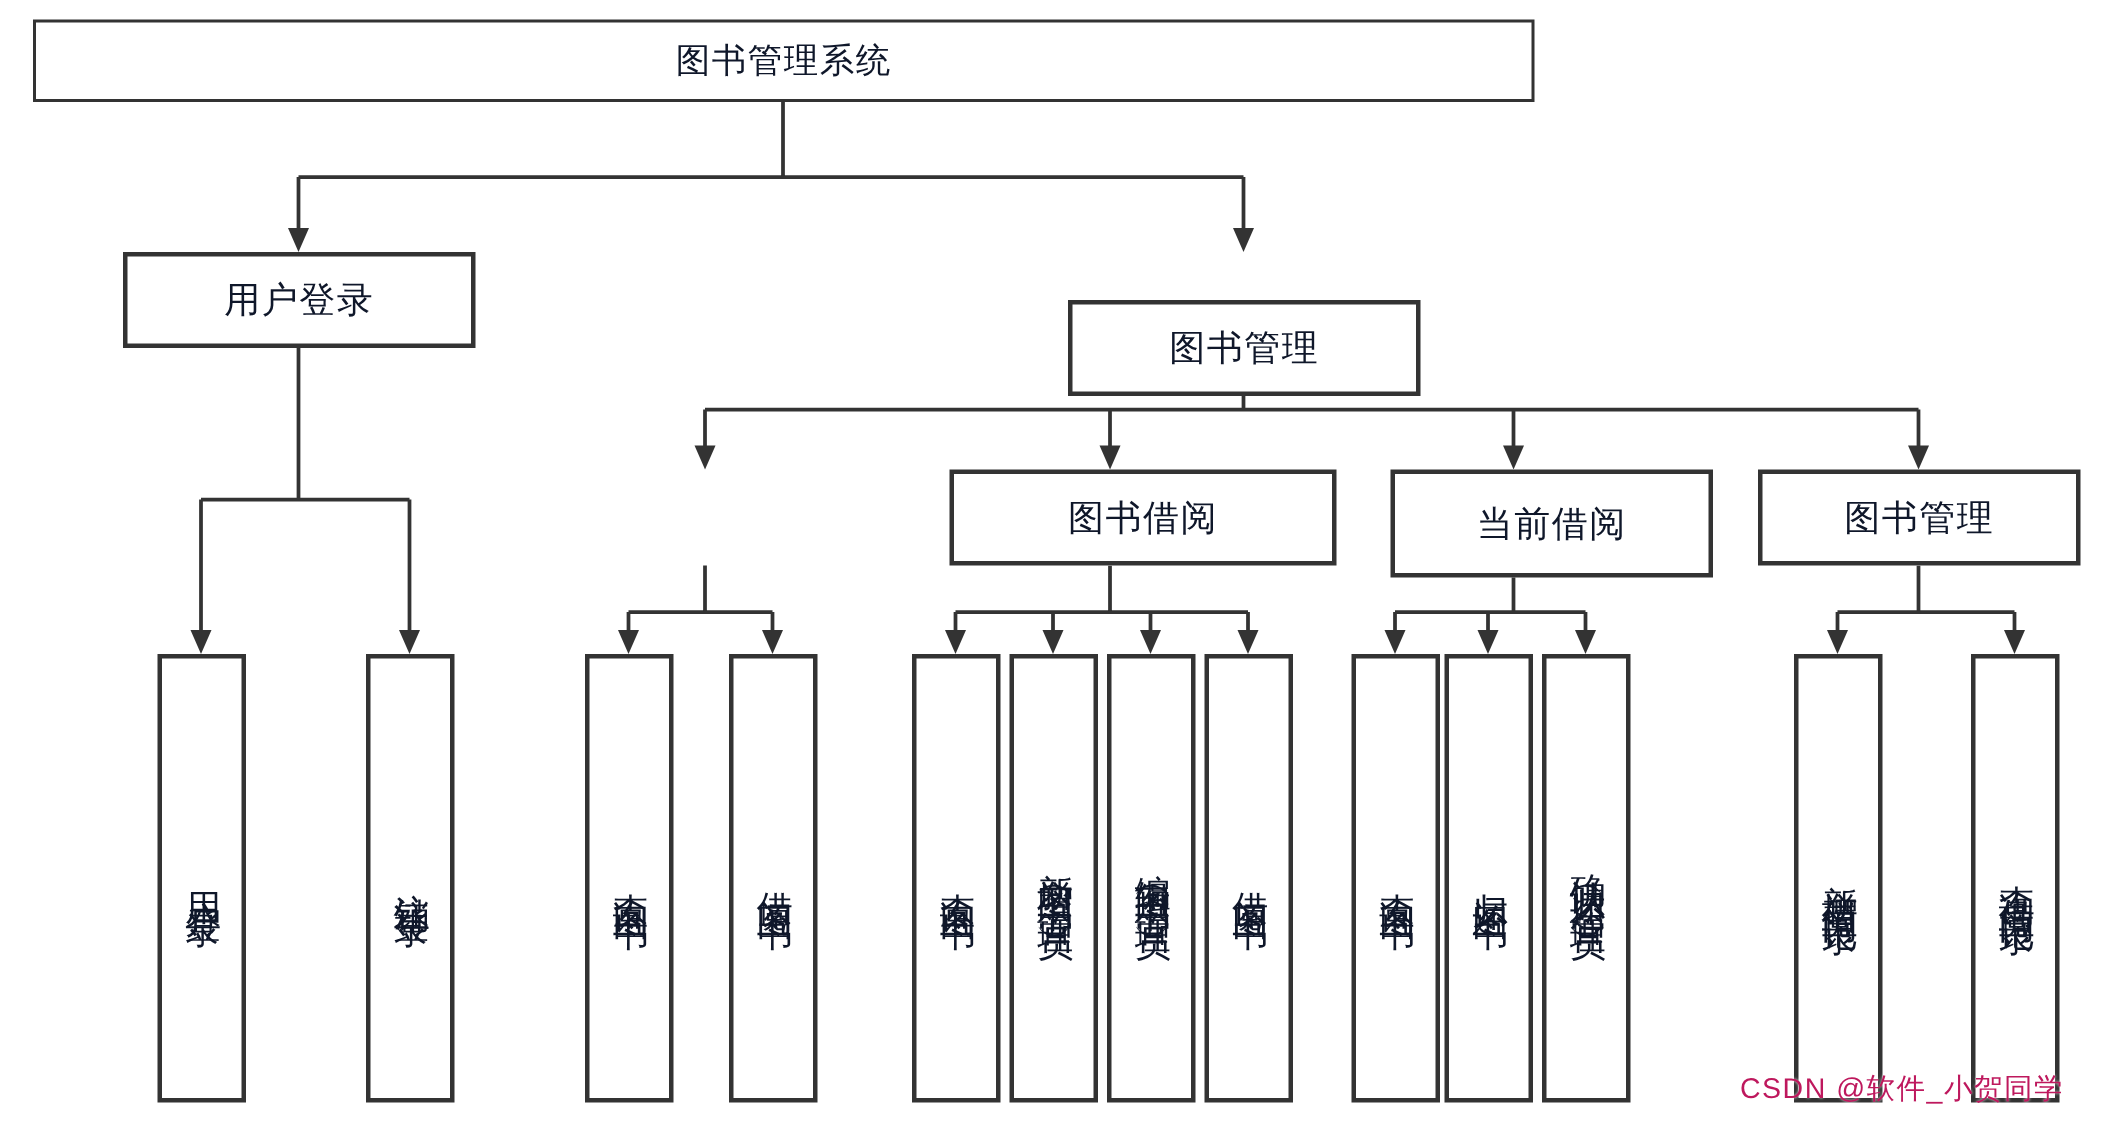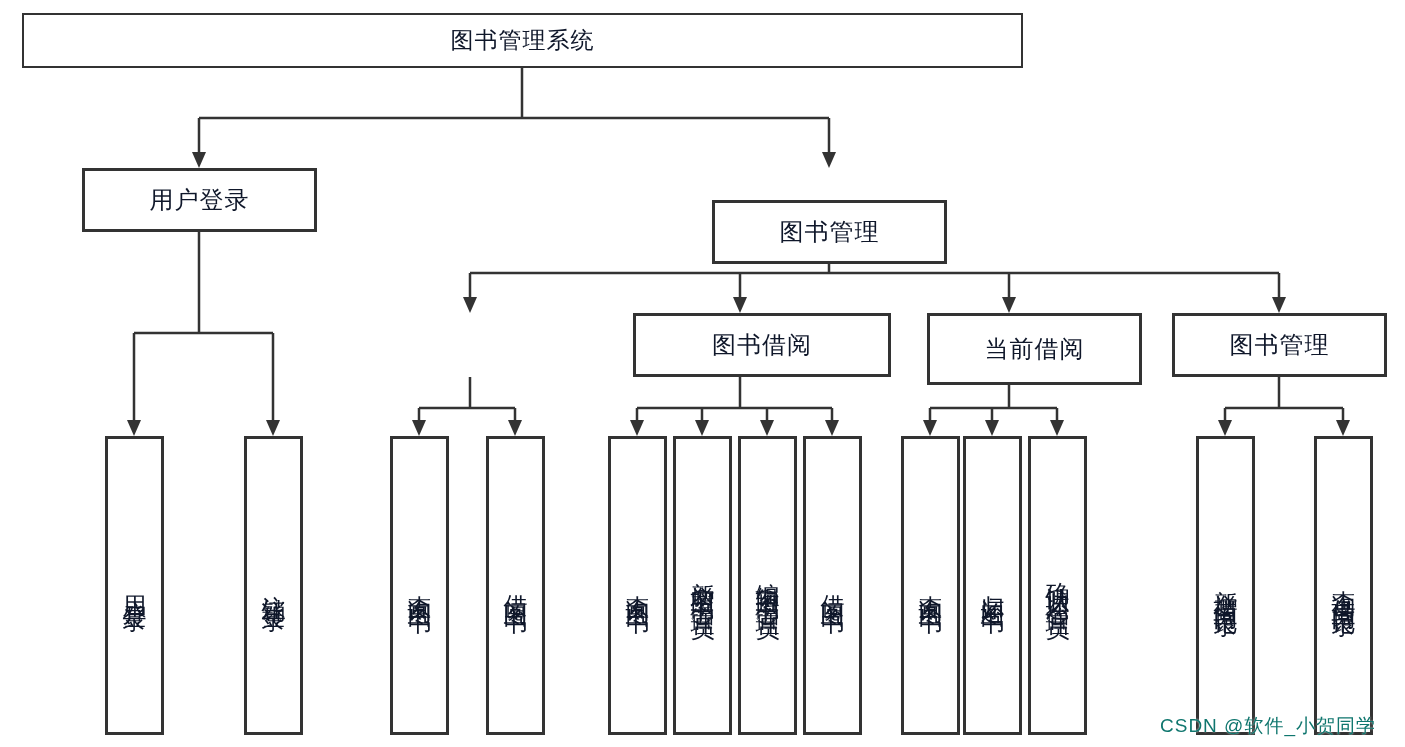--- a/index.html
+++ b/index.html
@@ -45,21 +45,21 @@
     text-orientation: mixed;
     font-size: 24px;
     letter-spacing: 5px;
     line-height: 1;
   }
   .watermark {
     position: absolute;
     left: 1160px;
     top: 713px;
     font-size: 19px;
-    color: #0f766e;
+    color: #be185d;
     letter-spacing: 1px;
     white-space: nowrap;
     z-index: 10;
     text-shadow: 0 0 2px rgba(255,255,255,0.9);
   }
 </style>
 </head>
 <body>
 
 <div id="canvas">

